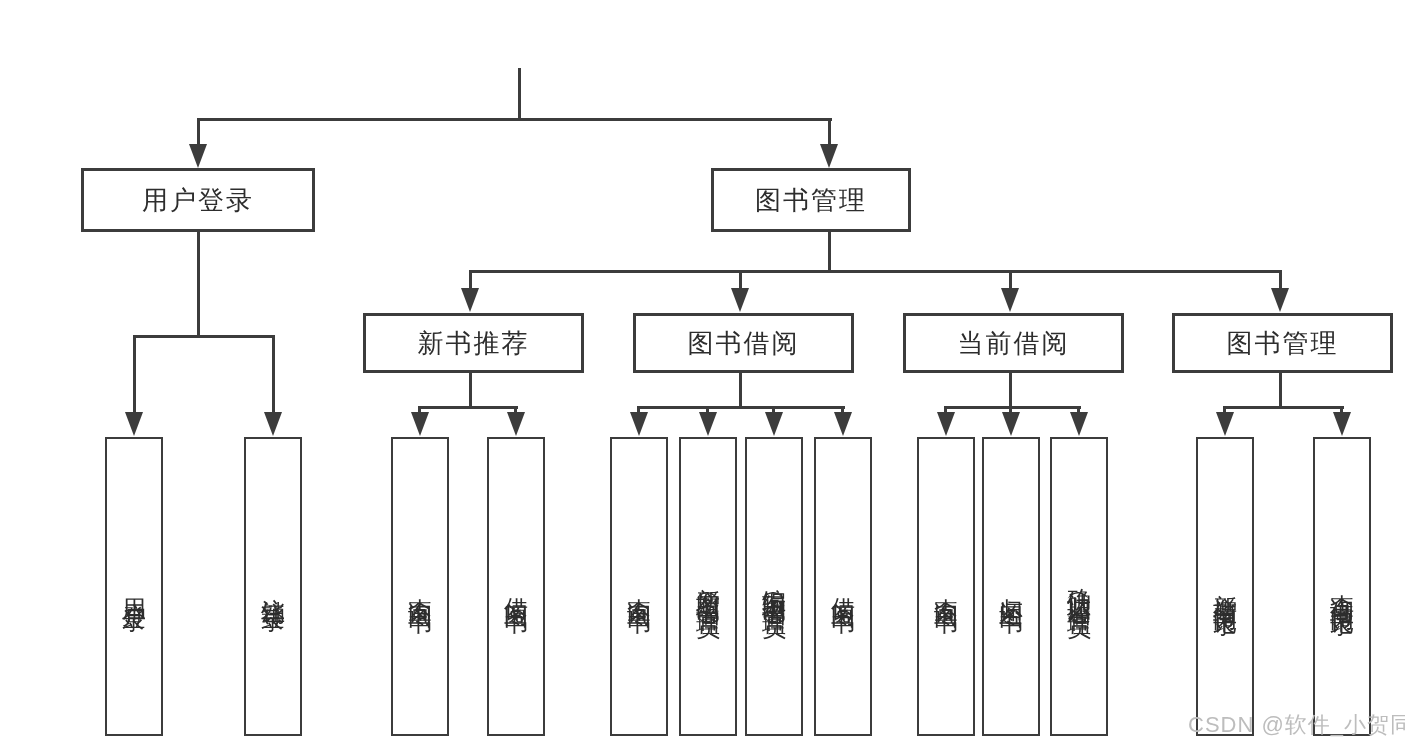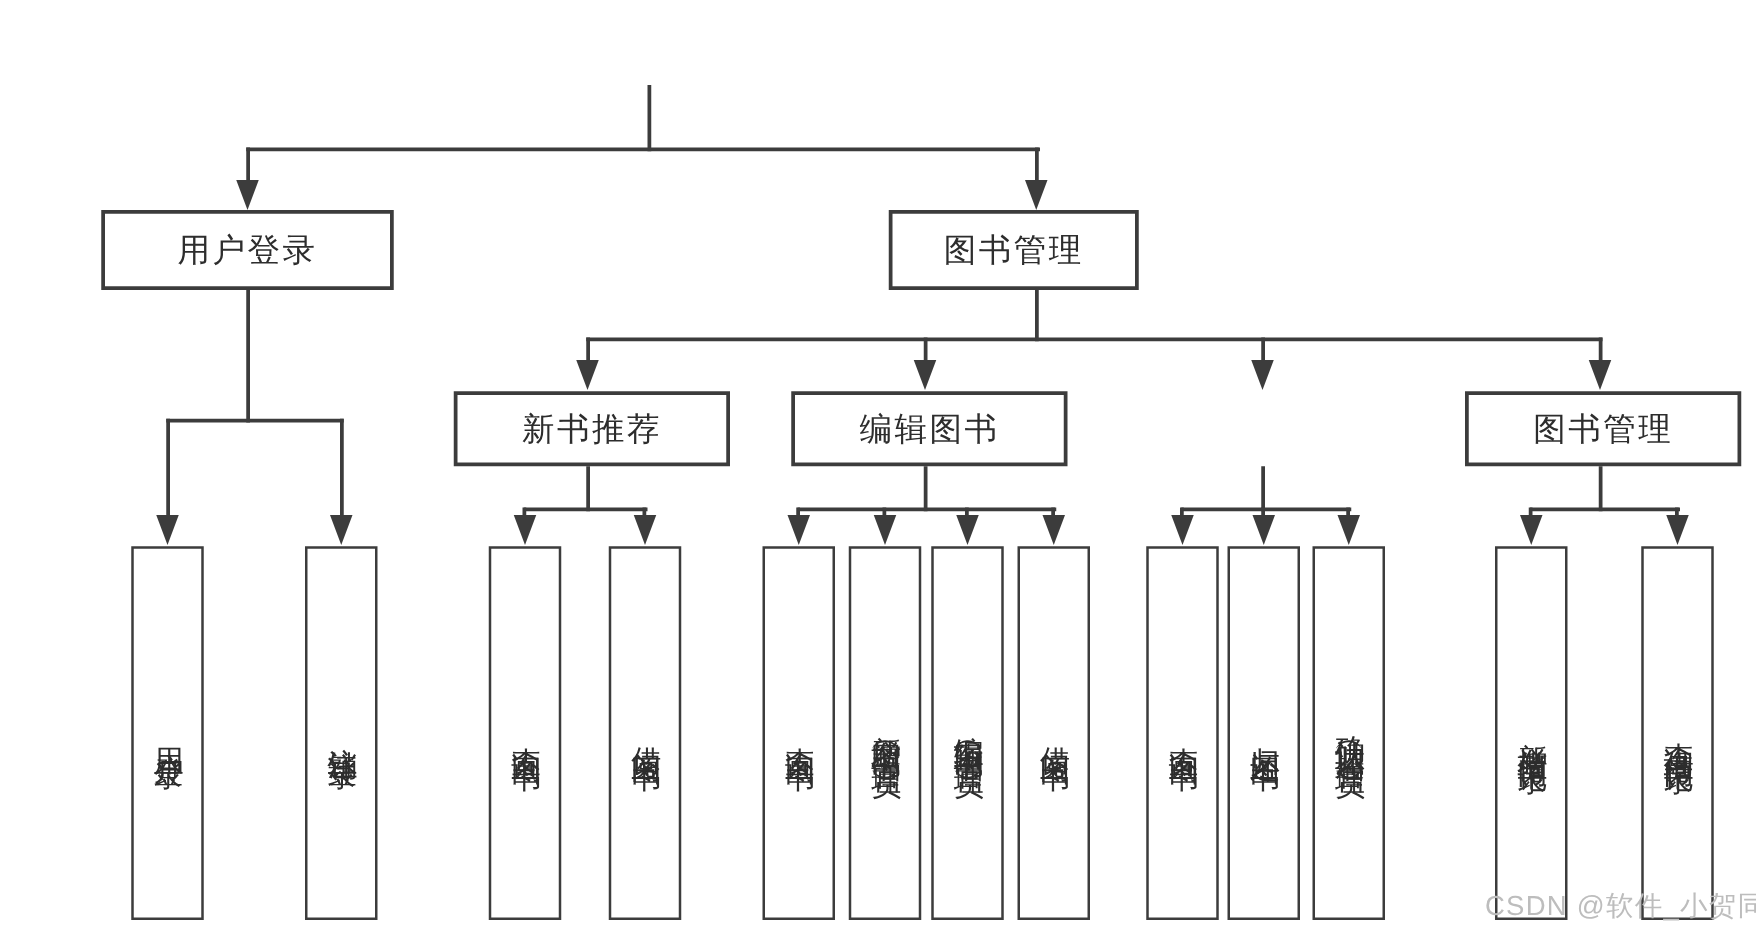--- a/index.html
+++ b/index.html
@@ -91,21 +91,22 @@
   <div class="vline" style="left:469px; top:270px; height:20px;"></div>
   <div class="arrow" style="left:461px; top:288px;"></div>
   <div class="vline" style="left:739px; top:270px; height:20px;"></div>
   <div class="arrow" style="left:731px; top:288px;"></div>
   <div class="vline" style="left:1009px; top:270px; height:20px;"></div>
   <div class="arrow" style="left:1001px; top:288px;"></div>
   <div class="vline" style="left:1279px; top:270px; height:20px;"></div>
   <div class="arrow" style="left:1271px; top:288px;"></div>
 
   <div class="box" style="left:363px; top:313px; width:221px; height:60px;">新书推荐</div>
-  <div class="box" style="left:633px; top:313px; width:221px; height:60px;">编辑图书</div>
+  <div class="box" style="left:633px; top:313px; width:221px; height:60px;">图书借阅</div>
+  <div class="box" style="left:903px; top:313px; width:221px; height:60px;">当前借阅</div>
   <div class="box" style="left:1172px; top:313px; width:221px; height:60px;">图书管理</div>
 
   <div class="vline" style="left:469px; top:373px; height:36px;"></div>
   <div class="vline" style="left:739px; top:373px; height:36px;"></div>
   <div class="vline" style="left:1009px; top:373px; height:36px;"></div>
   <div class="vline" style="left:1279px; top:373px; height:36px;"></div>
 
   <div class="hline" style="left:419px; top:406px; width:99px;"></div>
   <div class="hline" style="left:638px; top:406px; width:207px;"></div>
   <div class="hline" style="left:945px; top:406px; width:136px;"></div>

